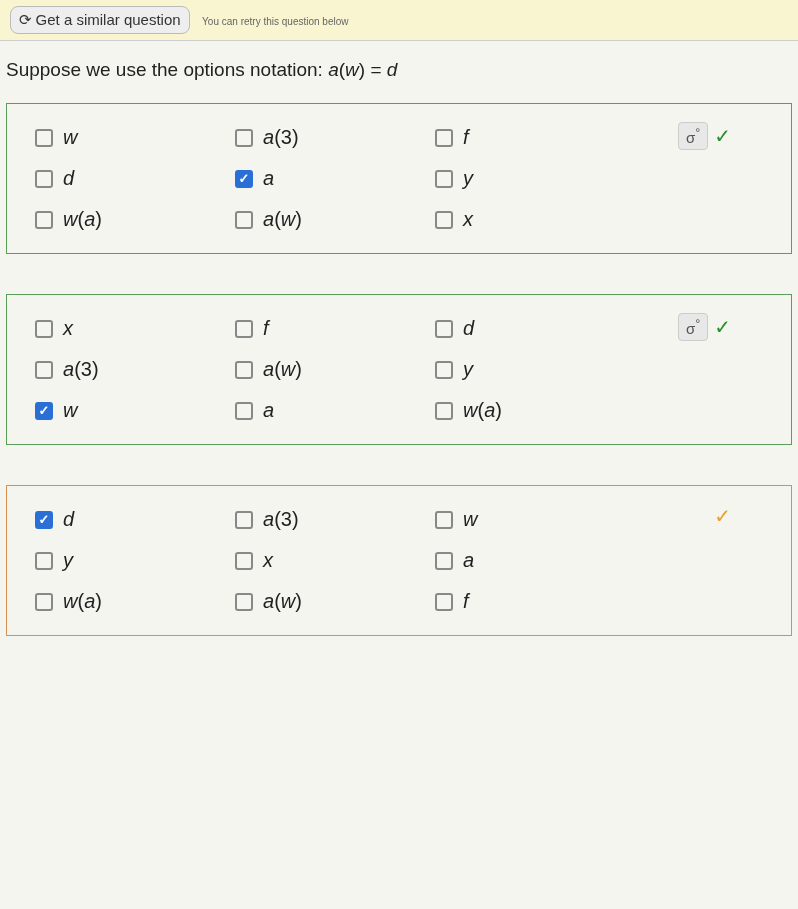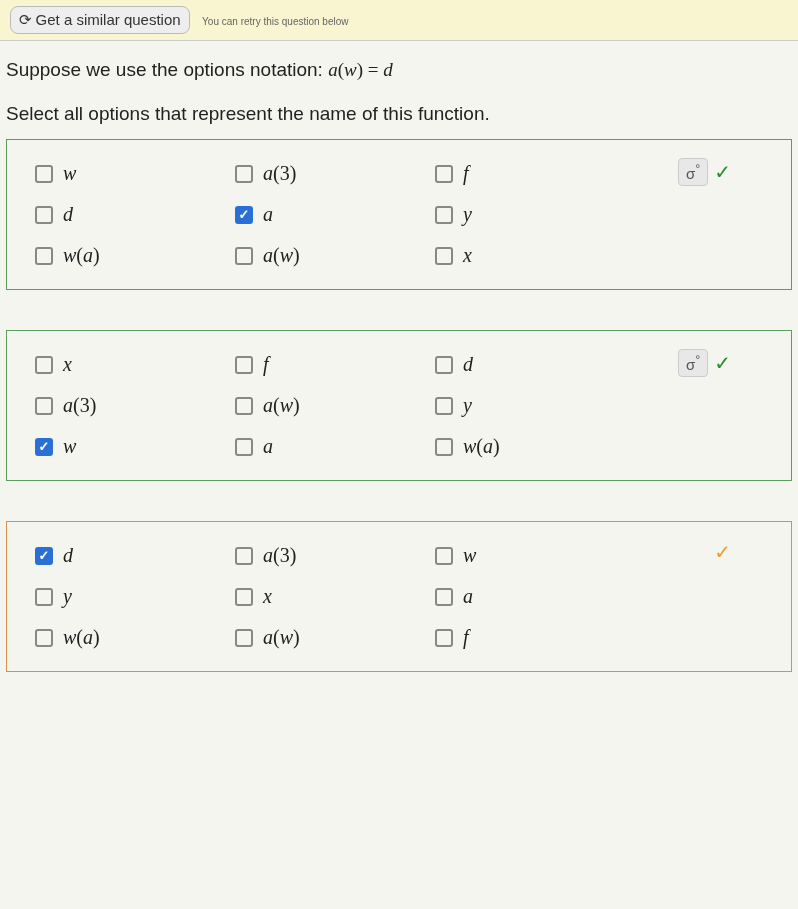--- a/index.html
+++ b/index.html
@@ -33,21 +33,21 @@
   color: #666;
   margin-left: 8px;
   font-size: 10px;
 }
 .content { padding: 18px 0 0 0; }
 .prompt {
   font-size: 19px;
   margin: 0 0 22px 6px;
   color: #222;
 }
-.math { font-family: Liberation Serif, serif; font-style: italic; }
+.math { font-family: Liberation Sans, sans-serif; font-style: italic; }
 .math .paren { font-style: normal; }
 .question-text {
   font-size: 19px;
   margin: 0 0 14px 6px;
   color: #222;
 }
 .answer-box {
   border: 1px solid;
   margin: 0 6px 40px 6px;
   padding: 22px 28px 22px 28px;
@@ -115,21 +115,20 @@
   </span>
   <span class="retry-text">You can retry this question below</span>
 </div>
 
 <div class="content">
 
   <div class="prompt">
     <span>Suppose we use the options notation: </span><span class="math"><span>a</span><span class="paren">(</span><span>w</span><span class="paren">)</span> <span class="paren">=</span> <span>d</span></span>
   </div>
 
-  <div class="question-text">Select all options that represent the name of this function.</div>
   <div class="answer-box correct">
     <div class="badge-area">
       <span class="score-badge"><span>σ</span><sup>°</sup></span>
       <span class="check-mark">✓</span>
     </div>
     <div class="options-grid">
       <div class="option">
           <span class="cb"></span>
           <span class="math">w</span>
         </div>

